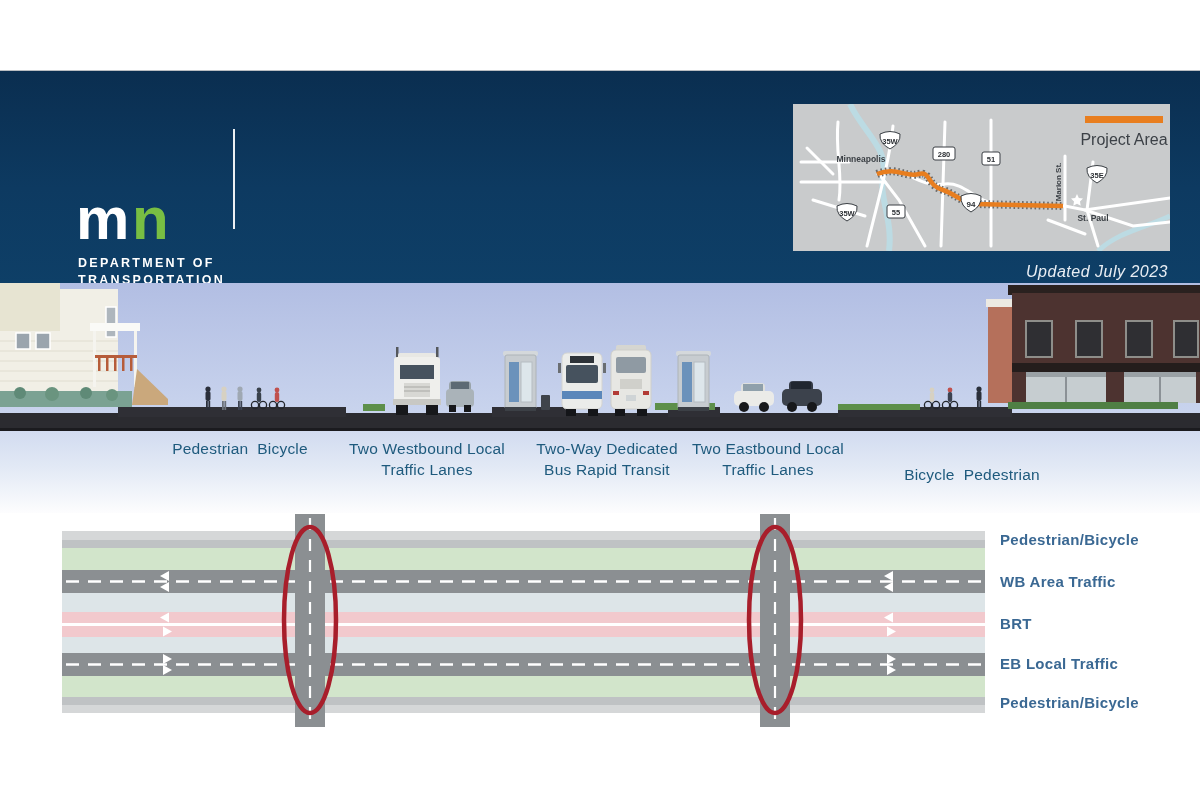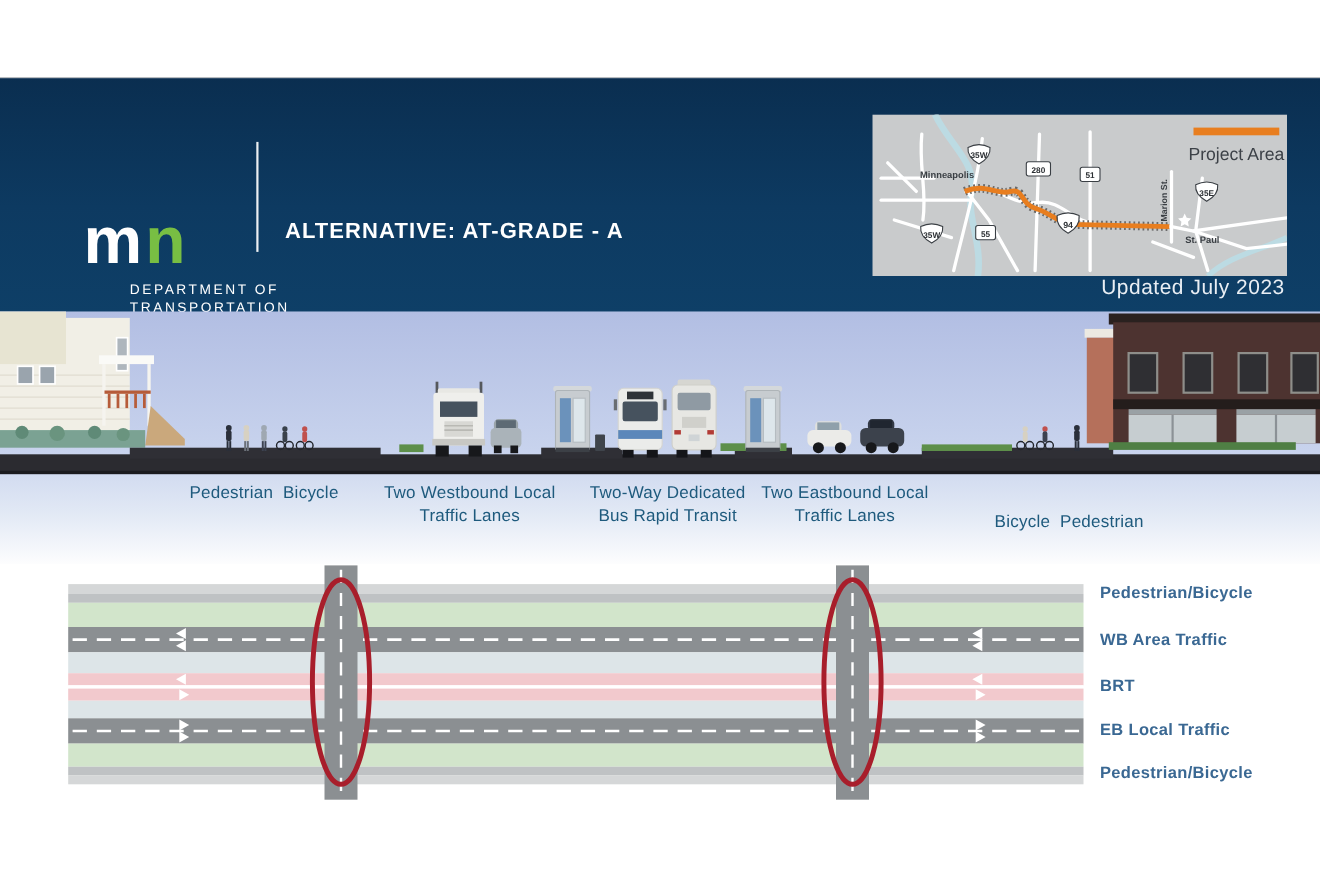--- a/index.html
+++ b/index.html
@@ -3,29 +3,29 @@
 <meta charset="utf-8">
 <style>
   html,body{margin:0;padding:0;background:#fff;}
   #page{position:relative;width:1200px;height:800px;background:#ffffff;overflow:hidden;
         font-family:"Liberation Sans",sans-serif;}
   
   .header{position:absolute;left:0;top:70px;width:1200px;height:213px;
           background:linear-gradient(180deg,#0a2e50 0%,#0d3a61 55%,#0e3f67 100%);
           border-top:1px solid #b9bdc1;}
   .logo-svg{position:absolute;left:76px;top:118px;}
-  .dept{position:absolute;left:78px;top:184px;color:#ffffff;font-weight:normal;
-        font-size:12.5px;letter-spacing:2.3px;line-height:17px;white-space:nowrap;margin-left:40px;}
+  .dept{position:absolute;left:78px;top:184px;color:#ffffff;font-weight:bold;
+        font-size:12.5px;letter-spacing:2.3px;line-height:17px;white-space:nowrap;}
   .divider{position:absolute;left:233px;top:58px;width:2px;height:100px;background:rgba(255,255,255,.92);}
   .title{position:absolute;left:258px;top:56px;color:#ffffff;font-weight:bold;
          font-size:43px;letter-spacing:.5px;white-space:nowrap;}
   .subtitle{position:absolute;left:259px;top:128px;color:#ffffff;font-weight:bold;
             font-size:20px;letter-spacing:1px;white-space:nowrap;}
-  .updated{position:absolute;right:32px;top:180px;color:#e9eef4;
-           font-size:19px;letter-spacing:.5px;}
+  .updated{position:absolute;right:32px;top:192px;color:#e9eef4;font-style:italic;
+           font-size:16px;letter-spacing:.5px;}
   .map-wrap{position:absolute;left:793px;top:33px;width:377px;height:147px;}
   
   .xlabel{position:absolute;transform:translateX(-50%);text-align:center;
           color:#1e5a7d;font-weight:normal;font-size:15.5px;line-height:21px;
           letter-spacing:.2px;white-space:nowrap;}
   
   .plabel{position:absolute;left:1000px;color:#3a6893;font-weight:bold;font-size:15px;
           letter-spacing:.3px;white-space:nowrap;}
   svg text{font-family:"Liberation Sans",sans-serif;}
 </style>
@@ -40,21 +40,20 @@
       <text x="0" y="50" font-size="60" font-weight="bold" fill="#ffffff" font-family="DejaVu Sans, sans-serif">m</text>
       <text x="56" y="50" font-size="60" font-weight="bold" font-family="DejaVu Sans, sans-serif" fill="#78be43">n</text>
     </svg>
     <div class="dept">
       <div>DEPARTMENT OF</div>
       <div>TRANSPORTATION</div>
     </div>
 
     <div class="divider"></div>
 
-    <div class="subtitle">ALTERNATIVE: AT-GRADE - A</div>
     <div class="updated">Updated July 2023</div>
 
     <div class="map-wrap">
       <svg width="377" height="147" viewBox="0 0 377 147">
         <rect x="0" y="0" width="377" height="147" fill="#c9cbcc"></rect>
 
         <path d="M57,0 C70,28 96,44 90,72 C86,94 100,116 96,147" fill="none" stroke="#bcdbe3" stroke-width="6"></path>
         <path d="M305,147 C325,128 352,124 377,112" fill="none" stroke="#bcdbe3" stroke-width="5"></path>
 
         <g stroke="#ffffff" stroke-width="3" fill="none" stroke-linecap="round">

